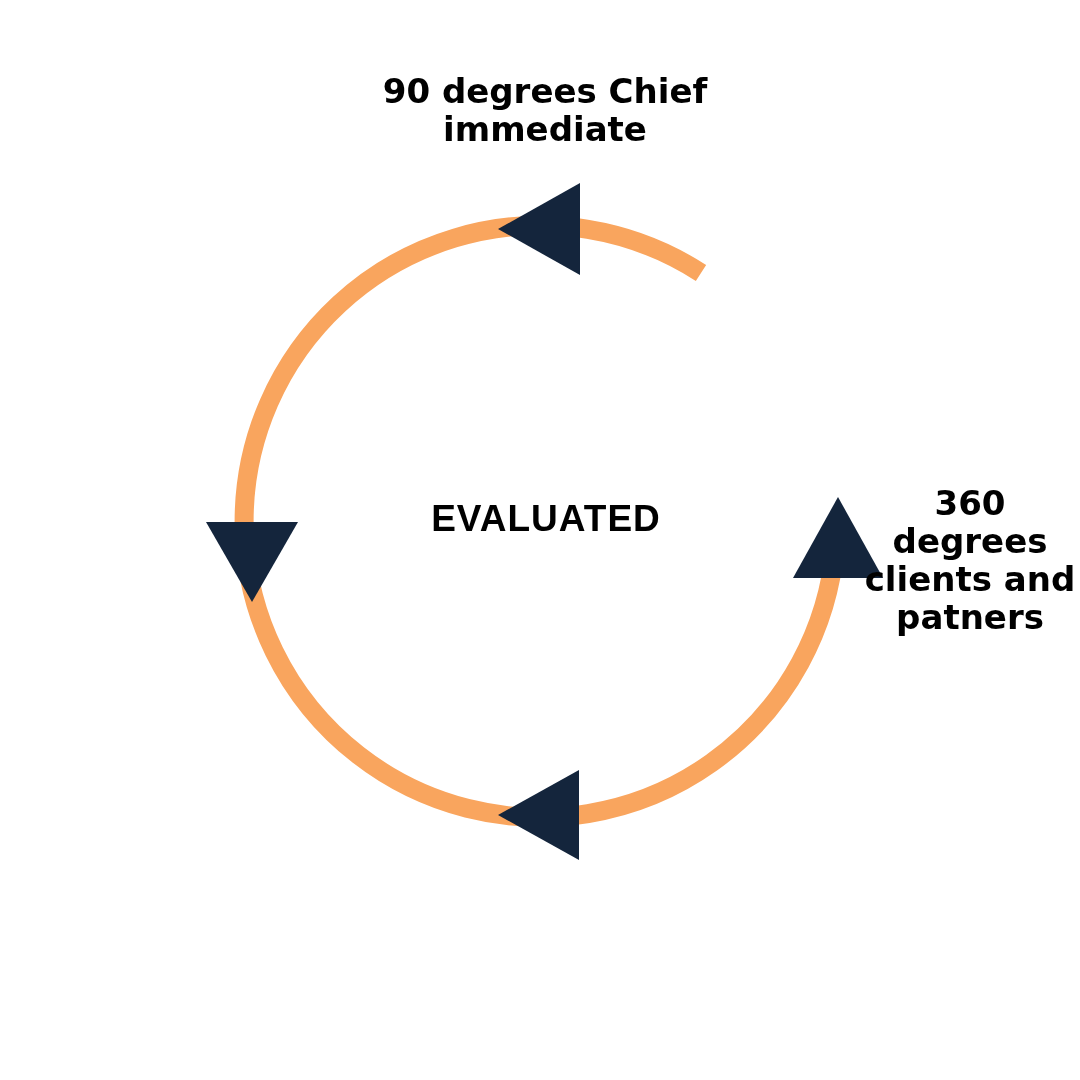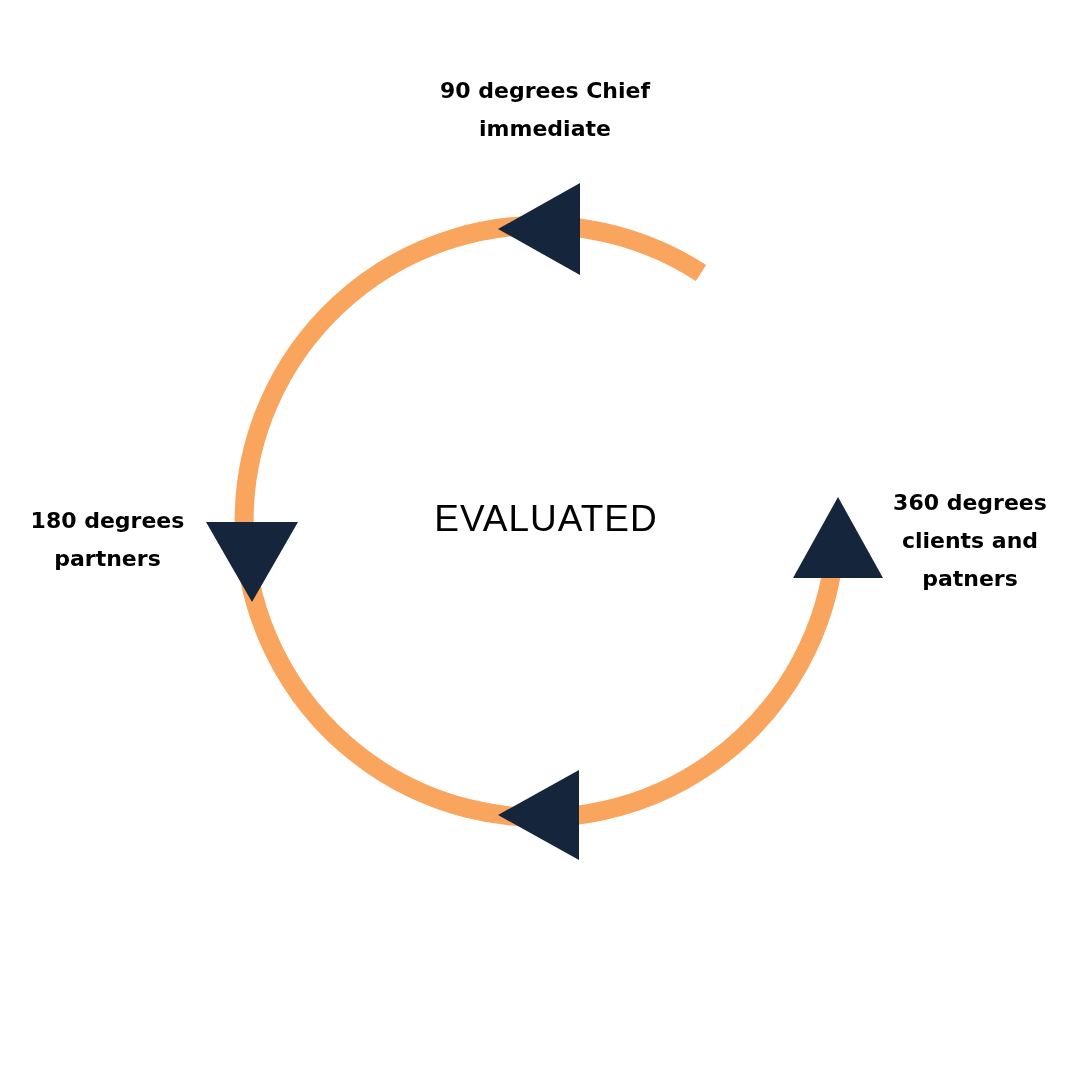--- a/index.html
+++ b/index.html
@@ -27,37 +27,37 @@
     stroke-linecap: butt;
   }
   .arrowhead {
     fill: var(--navy, #14253C);
   }
   .label {
     position: absolute;
     color: var(--text, #000000);
     font-family: "DejaVu Sans", sans-serif;
     font-weight: bold;
-    font-size: 22px;
+    font-size: 34px;
     line-height: 38px;
     text-align: center;
     white-space: pre-line;
   }
   .label-top    { left: 345px; top: 72px;  width: 400px; }
   .label-left   { left: 5px;   top: 502px; width: 205px; }
   .label-right  { left: 856px; top: 484px; width: 228px; }
   .label-bottom { left: 345px; top: 876px; width: 390px; }
   .center-title {
     position: absolute;
     left: 340px;
     top: 498px;
     width: 412px;
     color: var(--text, #000000);
     font-family: "Liberation Sans", sans-serif;
-    font-weight: normal;
+    font-weight: bold;
     font-size: 37px;
     letter-spacing: 1px;
     text-align: center;
     white-space: nowrap;
   }
 </style>
 </head>
 <body>
 
 <div class="canvas">
@@ -68,22 +68,20 @@
 
     <polygon class="arrowhead" points="498,229 580,183 580,275"></polygon>
     <polygon class="arrowhead" points="206,522 298,522 252,602"></polygon>
     <polygon class="arrowhead" points="498,815 579,770 579,860"></polygon>
     <polygon class="arrowhead" points="838,497 793,578 883,578"></polygon>
   </svg>
 
   <div class="label label-top">90 degrees Chief
 immediate</div>
 
-  <div class="label label-left">180 degrees
-partners</div>
 
   <div class="label label-right">360 degrees
 clients and
 patners</div>
 
 
   <div class="center-title">EVALUATED</div>
 
 </div>
 

